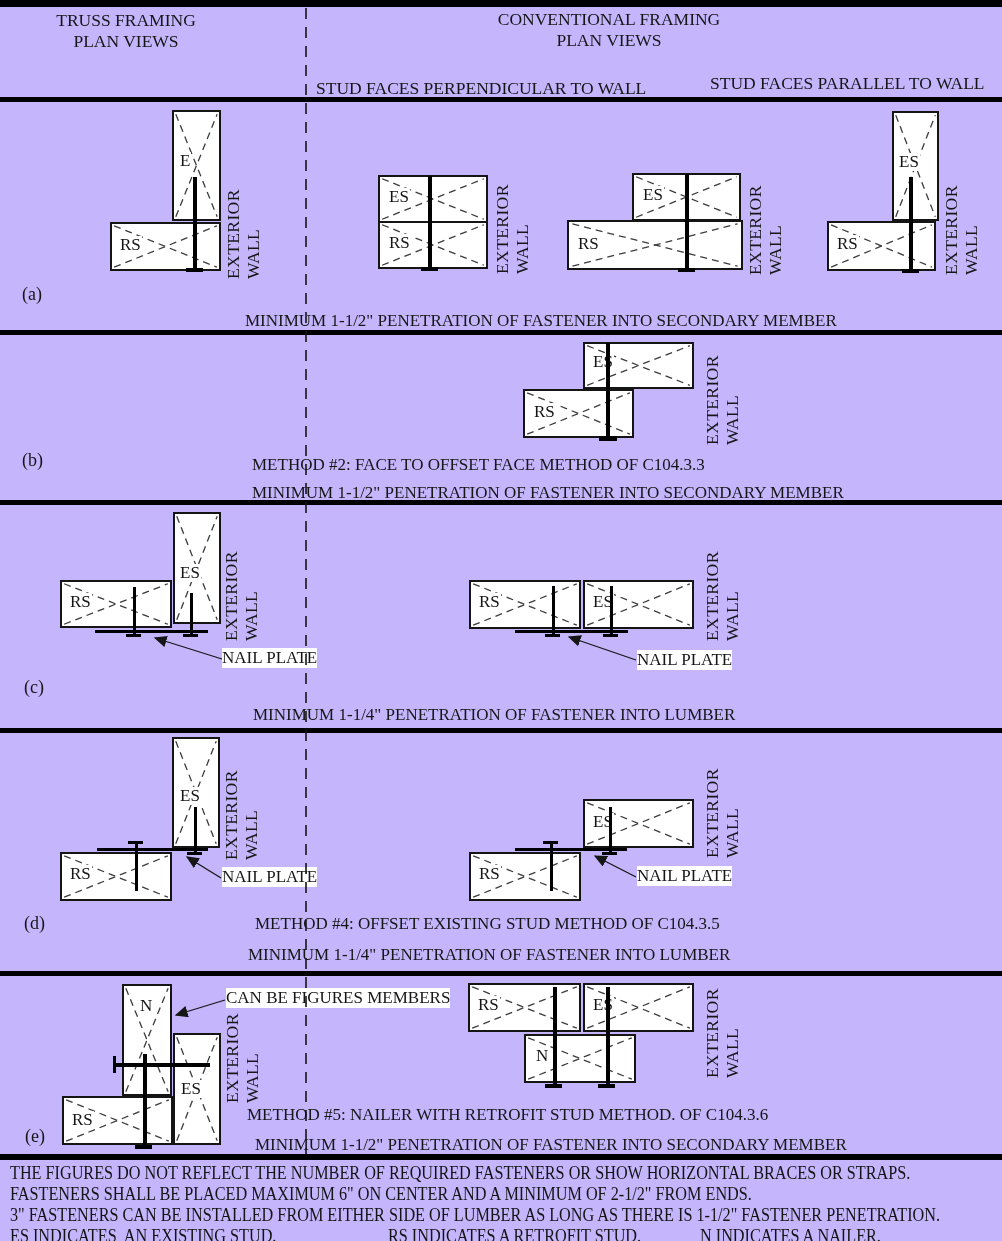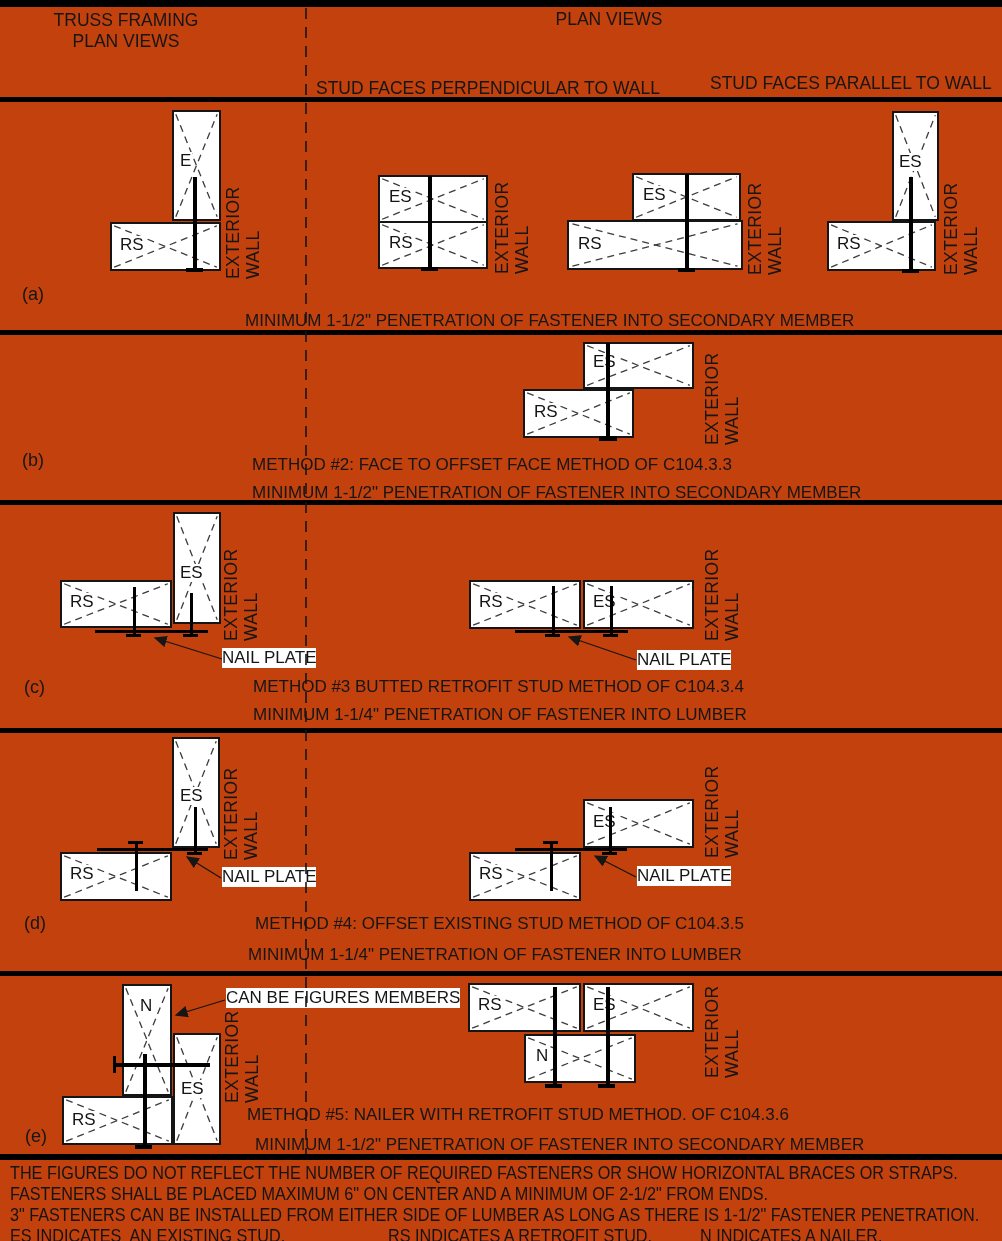--- a/index.html
+++ b/index.html
@@ -1,17 +1,17 @@
 <!DOCTYPE html>
 <html><head>
 <meta charset="utf-8">
 <style>
   html,body{margin:0;padding:0;background:#fff;}
-  #page{position:relative;width:1002px;height:1241px;background:#c2410c;overflow:hidden;
-        font-family:Liberation Sans, sans-serif;color:#161616;}
+  #page{position:relative;width:1002px;height:1241px;background:#c4b5fd;overflow:hidden;
+        font-family:Liberation Serif, serif;color:#161616;}
   .hline{position:absolute;left:0;width:1002px;background:#000;}
   .lumber{position:absolute;border:2px solid #151515;background:#fff;box-sizing:border-box;}
   .lumber svg{position:absolute;left:0;top:0;width:100%;height:100%;display:block;}
   .dx{stroke:#3c3c3c;stroke-width:1.3;stroke-dasharray:7 5;fill:none;}
   .stud-label{position:absolute;font-size:17px;color:#141414;background:#fff;padding:0 1px;line-height:18px;}
   .fast{position:absolute;background:#000;}
   .plate{position:absolute;height:3px;background:#000;}
   .ew{position:absolute;width:92px;font-size:17.5px;line-height:20px;letter-spacing:.4px;
       transform:rotate(-90deg);color:#161616;}
   .caption{position:absolute;font-size:17px;white-space:nowrap;color:#161616;}
@@ -36,20 +36,21 @@
   <div class="hline" style="top:500px;height:5px"></div>
   <div class="hline" style="top:728px;height:5px"></div>
   <div class="hline" style="top:971px;height:5px"></div>
   <div class="hline" style="top:1154px;height:6px"></div>
 
   <div class="htitle" style="left:26px;top:10px;width:200px">
     <div>TRUSS FRAMING</div>
     <div>PLAN VIEWS</div>
   </div>
   <div class="htitle" style="left:489px;top:9px;width:240px">
+    <div>CONVENTIONAL FRAMING</div>
     <div>PLAN VIEWS</div>
   </div>
   <div class="colhead" style="left:710px;top:73px">STUD FACES PARALLEL TO WALL</div>
   <div class="colhead" style="left:316px;top:78px">STUD FACES PERPENDICULAR TO WALL</div>
 
   <div class="lumber" style="left:172px;top:110px;width:49px;height:111px">
     <svg>
         <line class="dx" x1="4%" y1="2%" x2="96%" y2="98%"></line>
         <line class="dx" x1="4%" y1="98%" x2="96%" y2="2%"></line>
       </svg>
@@ -183,21 +184,20 @@
   </div>
   <div class="fast" style="left:552px;top:586px;width:3px;height:51px"></div>
   <div class="fast" style="left:545px;top:634px;width:15px;height:3px"></div>
   <div class="fast" style="left:610px;top:586px;width:3px;height:51px"></div>
   <div class="fast" style="left:603px;top:634px;width:15px;height:3px"></div>
   <div class="plate" style="left:515px;top:630px;width:113px"></div>
   <div class="ew" style="left:676px;top:575px">EXTERIOR WALL</div>
   <div class="callout" style="left:637px;top:650px">NAIL PLATE</div>
 
   <div class="tag" style="left:24px;top:677px">(c)</div>
-  <div class="caption" style="left:253px;top:677px">METHOD #3 BUTTED RETROFIT STUD METHOD OF C104.3.4</div>
   <div class="caption" style="left:253px;top:705px">MINIMUM 1-1/4" PENETRATION OF FASTENER INTO LUMBER</div>
 
   <div class="lumber" style="left:172px;top:737px;width:48px;height:111px">
     <svg>
         <line class="dx" x1="4%" y1="2%" x2="96%" y2="98%"></line>
         <line class="dx" x1="4%" y1="98%" x2="96%" y2="2%"></line>
       </svg>
     <span class="stud-label" style="left:5px;top:48px">ES</span>
   </div>
   <div class="lumber" style="left:60px;top:852px;width:112px;height:49px">

